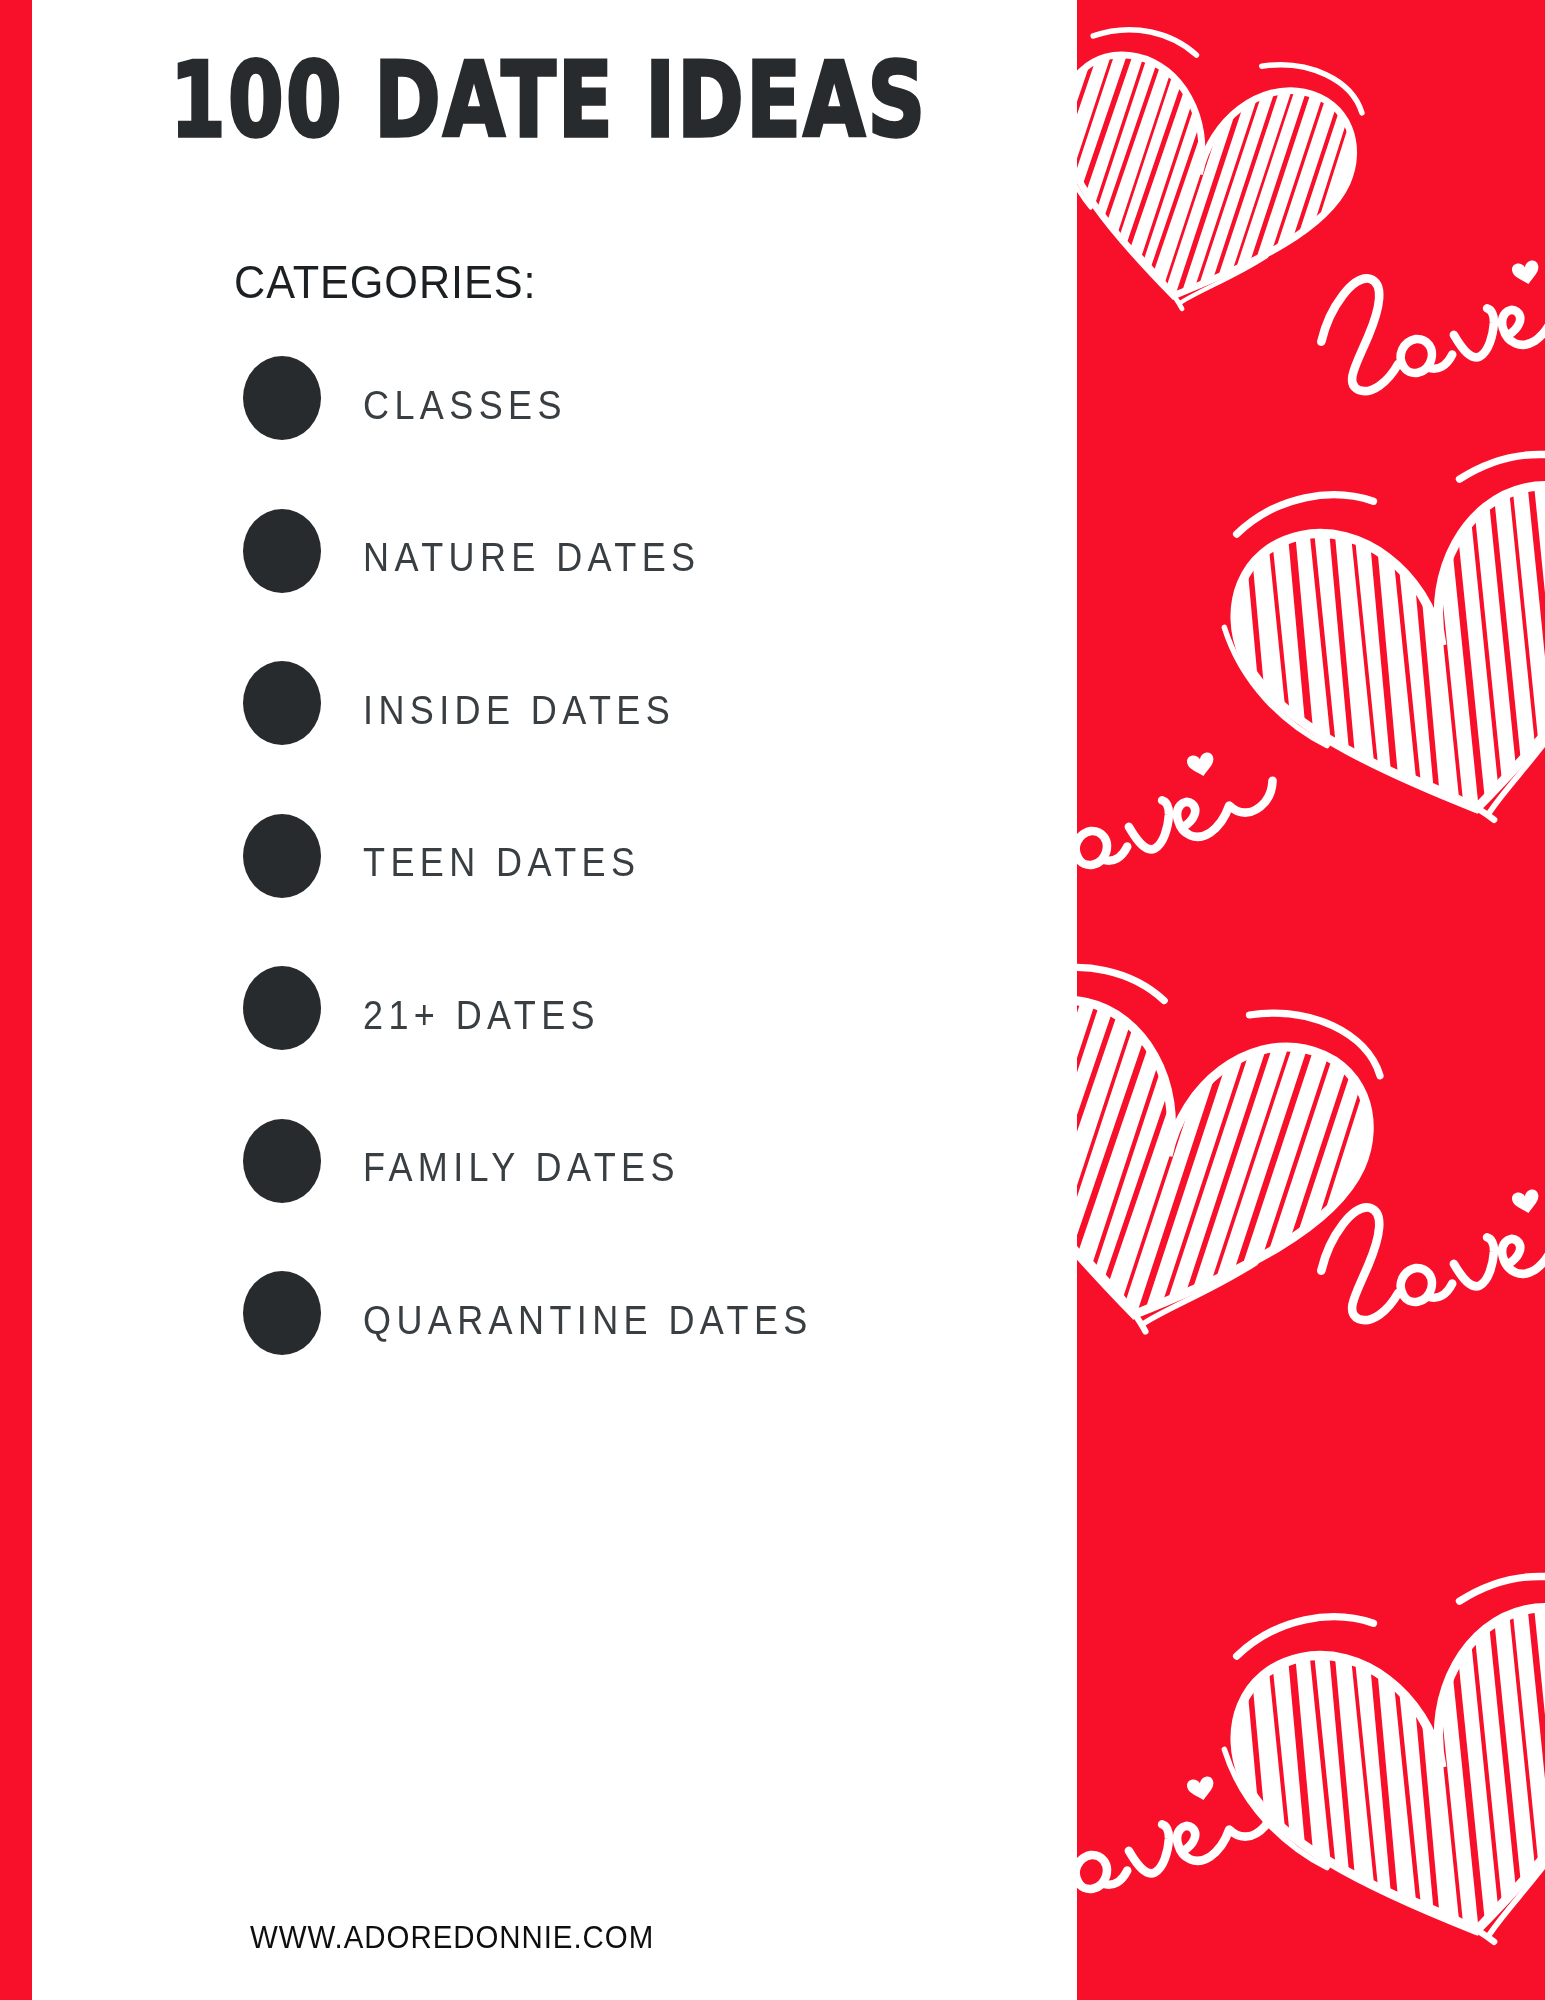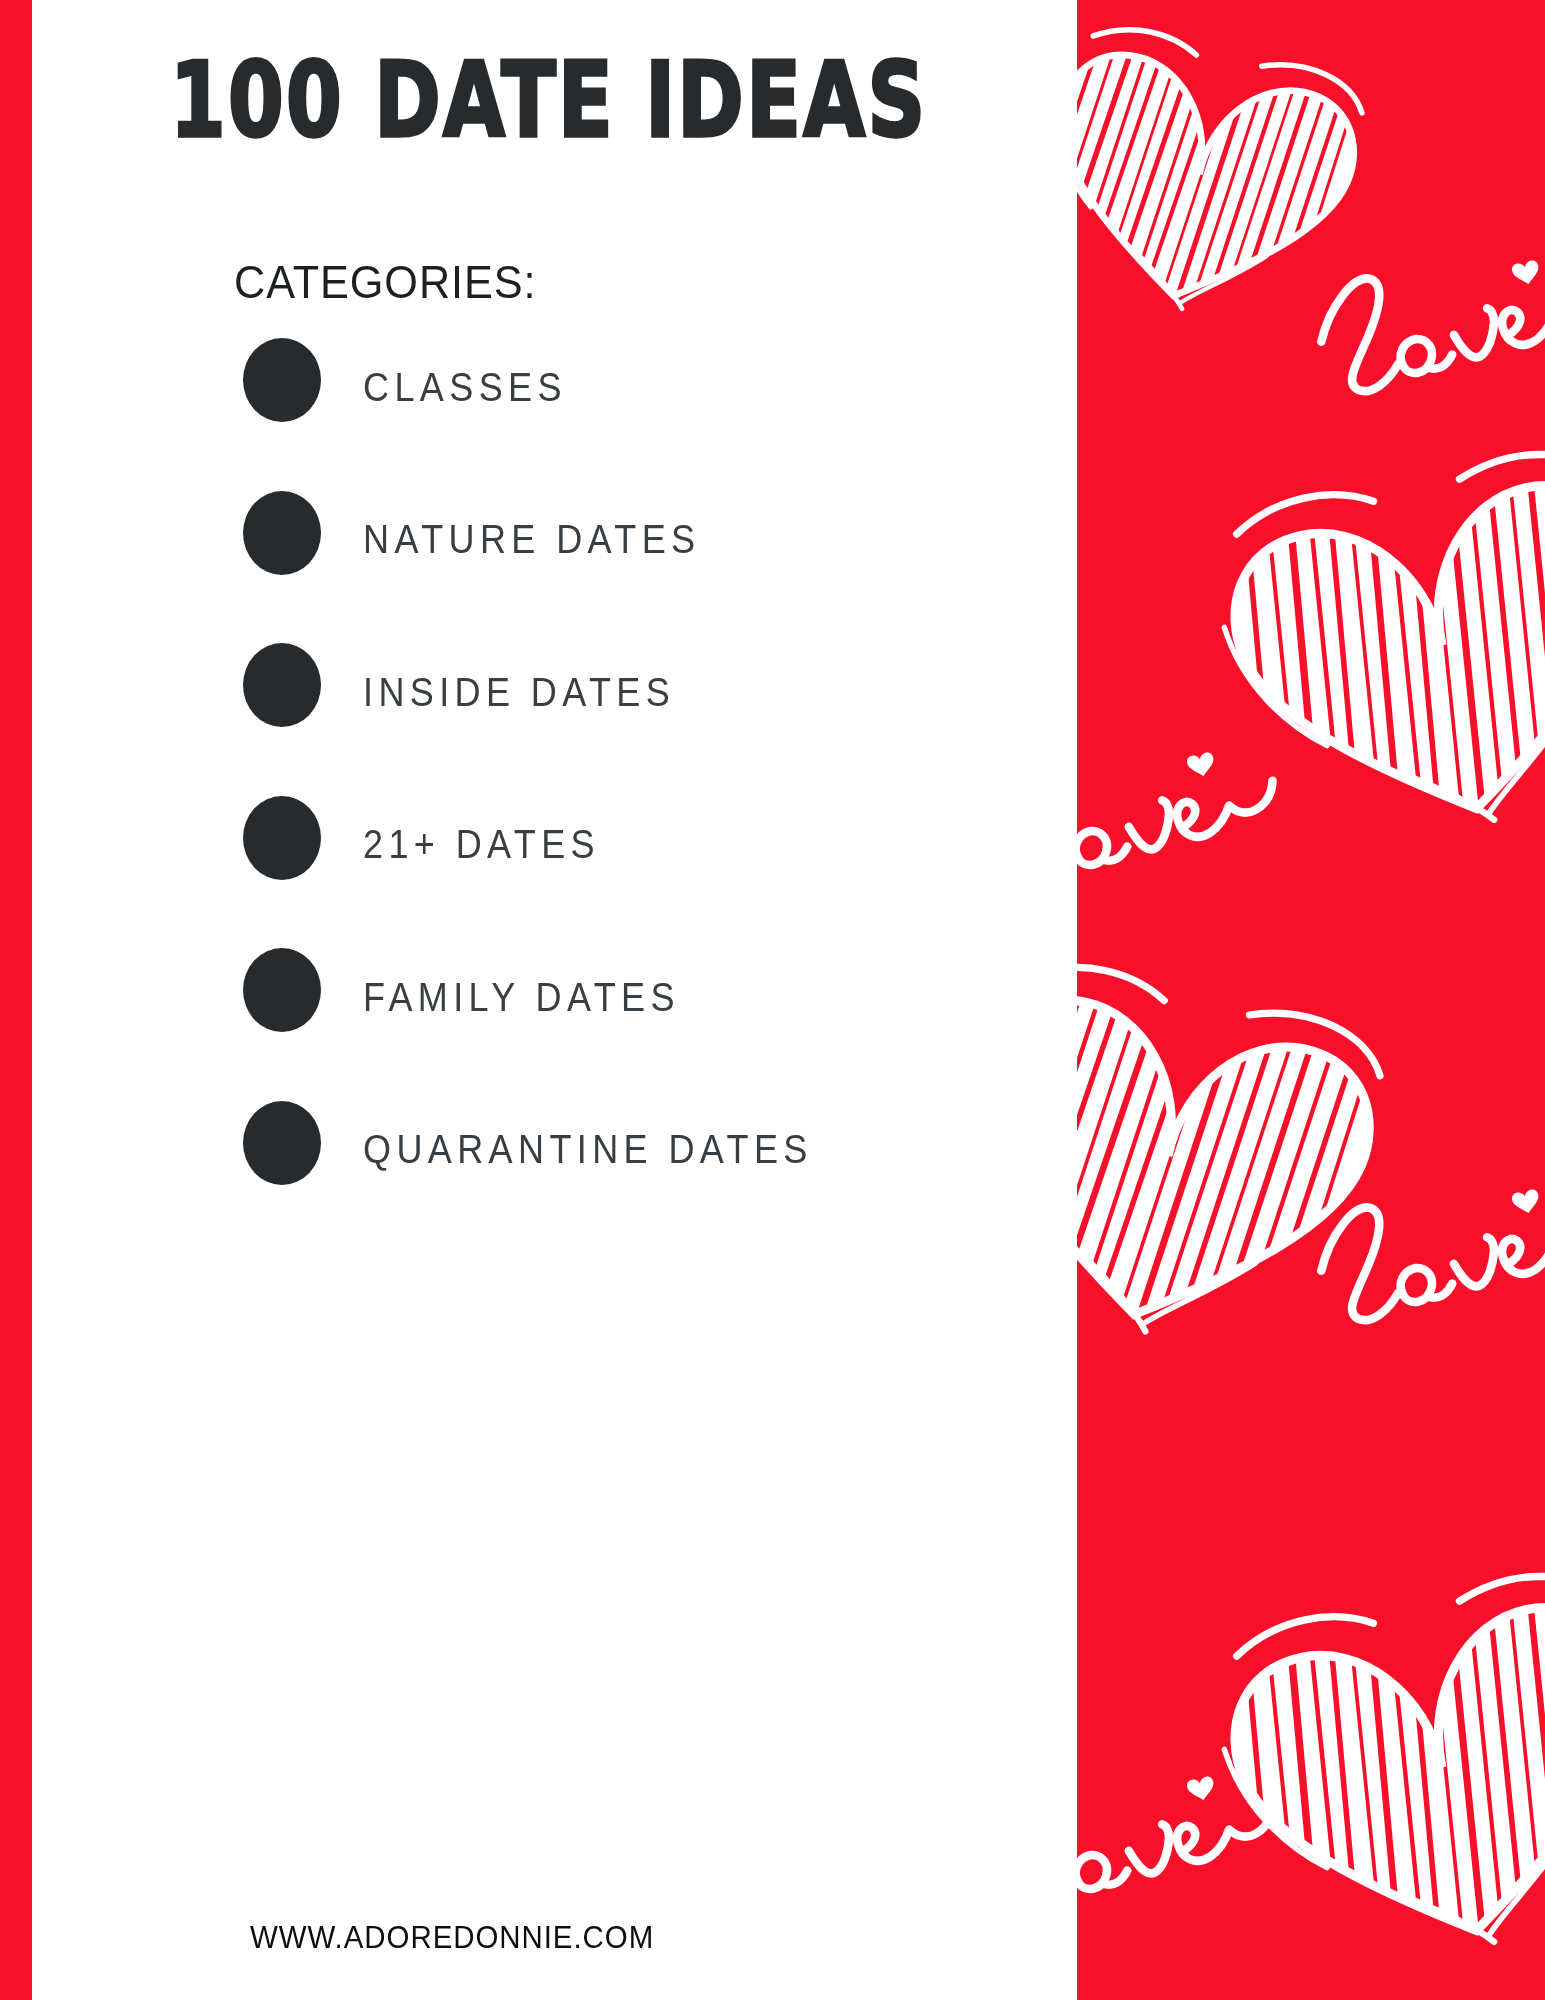--- a/index.html
+++ b/index.html
@@ -24,21 +24,21 @@
     transform:scaleX(0.77);transform-origin:left top;
   }
 
   .categories-heading{
     position:absolute;left:234px;top:254px;white-space:nowrap;
     font-weight:400;font-size:47px;letter-spacing:1px;color:var(--heading);
     transform:scaleX(0.92);transform-origin:left top;
   }
 
   .category-list{
-    position:absolute;left:243px;top:304px;list-style:none;width:720px;
+    position:absolute;left:243px;top:322px;list-style:none;width:720px;
   }
   .category-item{
     height:152.5px;display:flex;align-items:center;
   }
   .bullet{
     width:78px;height:84px;border-radius:50%;background:var(--ink);flex:0 0 auto;
   }
   .category-label{
     margin-left:42px;position:relative;top:7px;white-space:nowrap;
     font-size:40px;letter-spacing:6px;color:var(--text);font-weight:400;
@@ -72,20 +72,24 @@
       <span class="bullet"></span>
       <span class="category-label">CLASSES</span>
     </li>
     <li class="category-item">
       <span class="bullet"></span>
       <span class="category-label">NATURE DATES</span>
     </li>
     <li class="category-item">
       <span class="bullet"></span>
       <span class="category-label">INSIDE DATES</span>
+    </li>
+    <li class="category-item">
+      <span class="bullet"></span>
+      <span class="category-label">TEEN DATES</span>
     </li>
     <li class="category-item">
       <span class="bullet"></span>
       <span class="category-label">21+ DATES</span>
     </li>
     <li class="category-item">
       <span class="bullet"></span>
       <span class="category-label">FAMILY DATES</span>
     </li>
     <li class="category-item">

